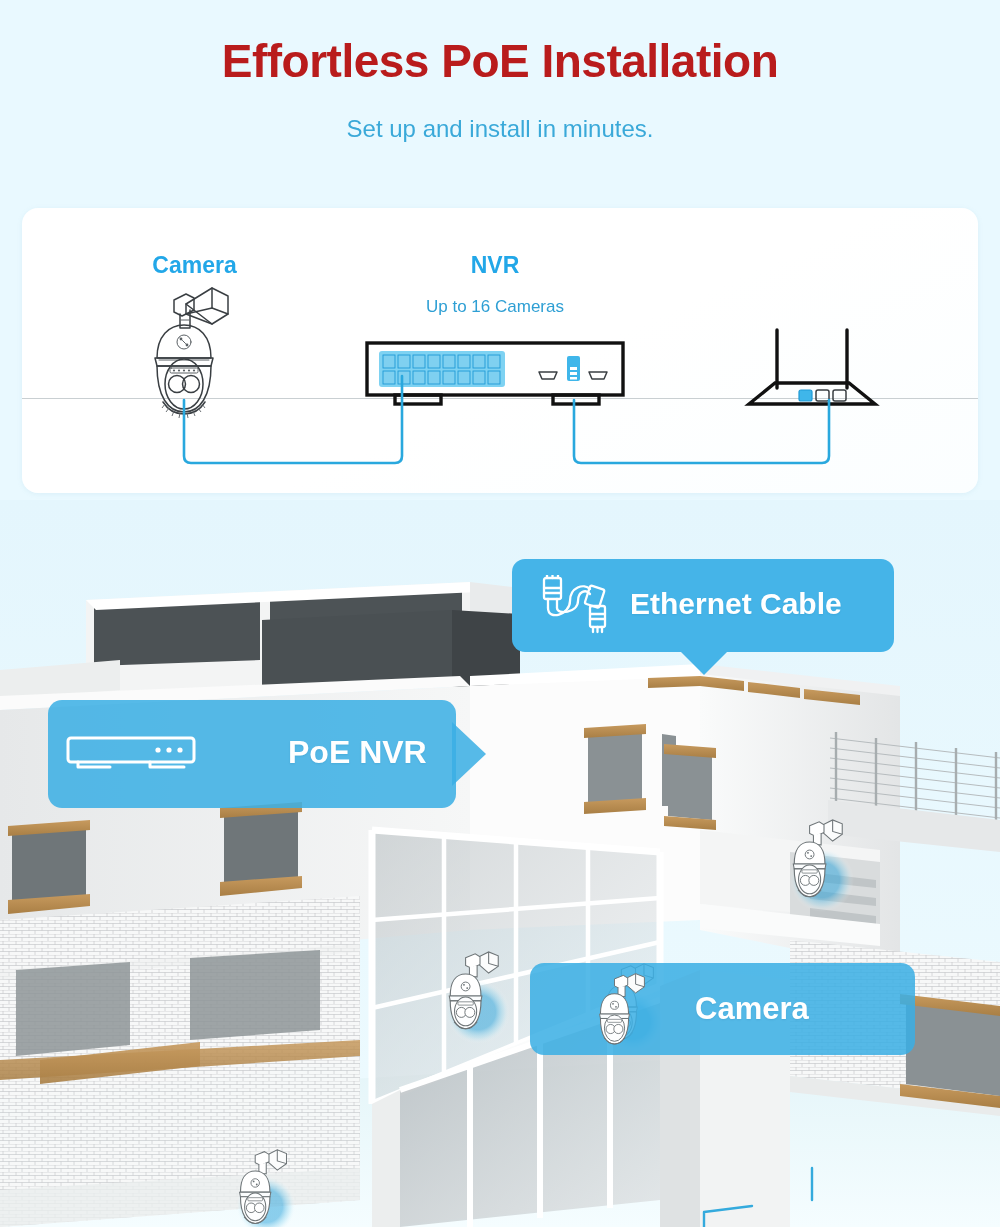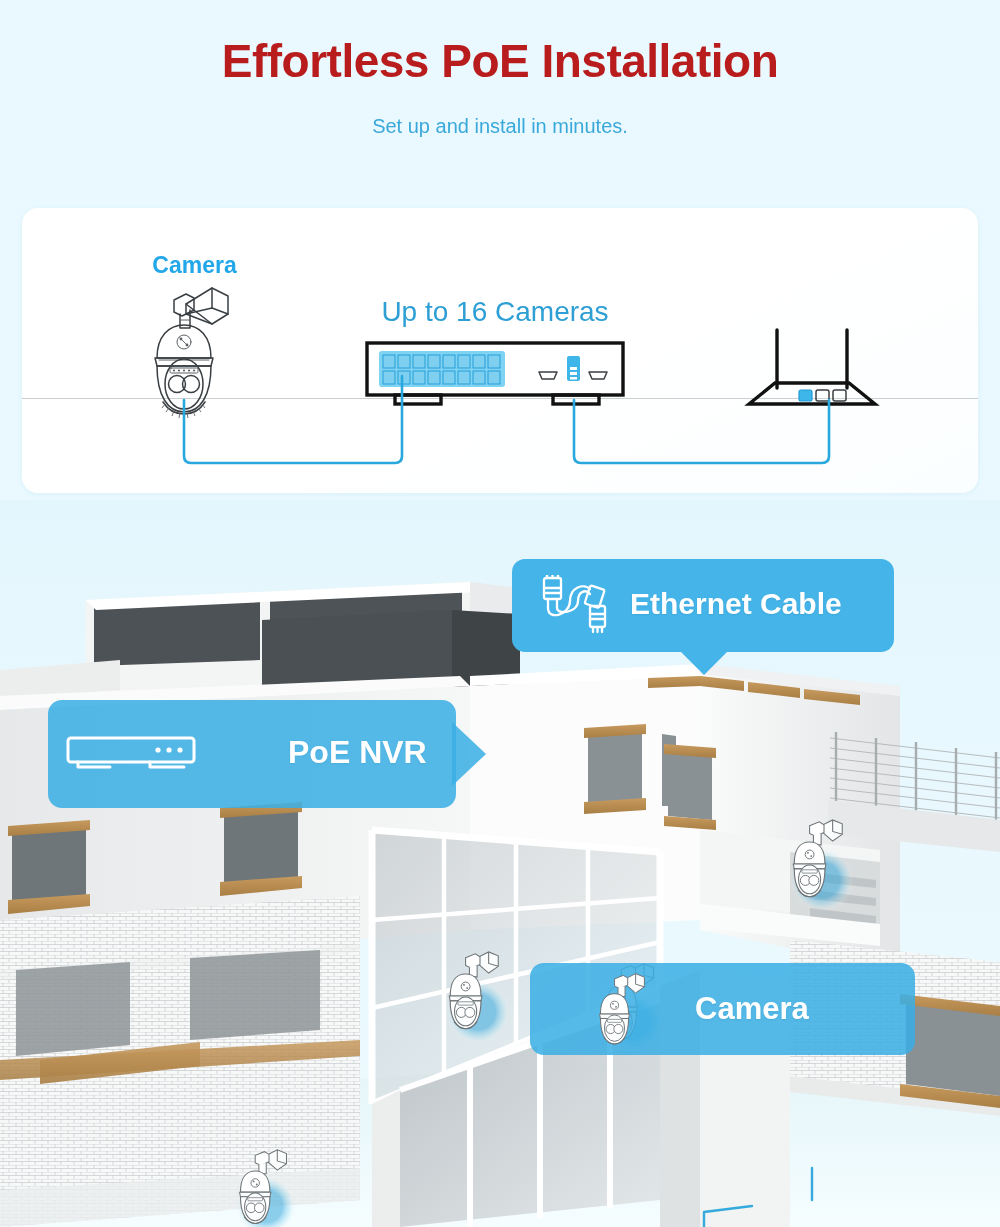--- a/index.html
+++ b/index.html
@@ -12,37 +12,37 @@
 
   
   #header{position:absolute;left:0;top:0;width:1000px;height:190px;}
   #page-title{
     position:absolute;left:0;top:38px;width:1000px;text-align:center;
     font-size:46px;font-weight:bold;color:#b91c1c;letter-spacing:-0.5px;
     line-height:1.0;
   }
   #page-subtitle{
     position:absolute;left:0;top:115px;width:1000px;text-align:center;
-    font-size:20px;color:#3aa9d9;font-weight:400;
+    font-size:24px;color:#3aa9d9;font-weight:400;
   }
 
   
   #diagram-card{
     position:absolute;left:22px;top:208px;width:956px;height:285px;
     background:linear-gradient(155deg,#ffffff 0%,#ffffff 55%,#fbfeff 100%);
     border-radius:16px;
     box-shadow:0 1px 5px rgba(120,180,200,.13);
   }
 
   .dev-label{
     position:absolute;text-align:center;font-size:23px;font-weight:bold;
     color:#22a7e8;line-height:1;
   }
   .dev-sub{
-    position:absolute;text-align:center;font-size:28px;color:#2e9fd4;
+    position:absolute;text-align:center;font-size:17px;color:#2e9fd4;
     font-weight:400;line-height:1;
   }
 
   
   #ground-line{
     position:absolute;left:0;top:190px;width:956px;height:0;
     border-top:1.4px solid #c9cfd2;
   }
 
   .diag-svg{position:absolute;left:0;top:0;width:956px;height:285px;overflow:visible;}
@@ -96,20 +96,21 @@
 <body>
 
 <div id="header">
   <div id="page-title">Effortless PoE Installation</div>
   <div id="page-subtitle">Set up and install in minutes.</div>
 </div>
 
 <div id="diagram-card">
 
   <div class="dev-label" style="left:60px;top:46px;width:225px;">Camera</div>
+  <div class="dev-label" style="left:358px;top:46px;width:230px;">NVR</div>
   <div class="dev-sub" style="left:358px;top:90px;width:230px;">Up to 16 Cameras</div>
 
   <div id="ground-line"></div>
 
   <svg class="diag-svg" viewBox="0 0 956 285">
     <defs>
       <style>
         .stk{fill:none;stroke:#3a3f43;stroke-width:1.5;stroke-linecap:round;stroke-linejoin:round;}
         .stk-thin{fill:none;stroke:#5b6165;stroke-width:1;stroke-linecap:round;}
         .blk{fill:none;stroke:#111;stroke-width:3.4;stroke-linejoin:miter;}

